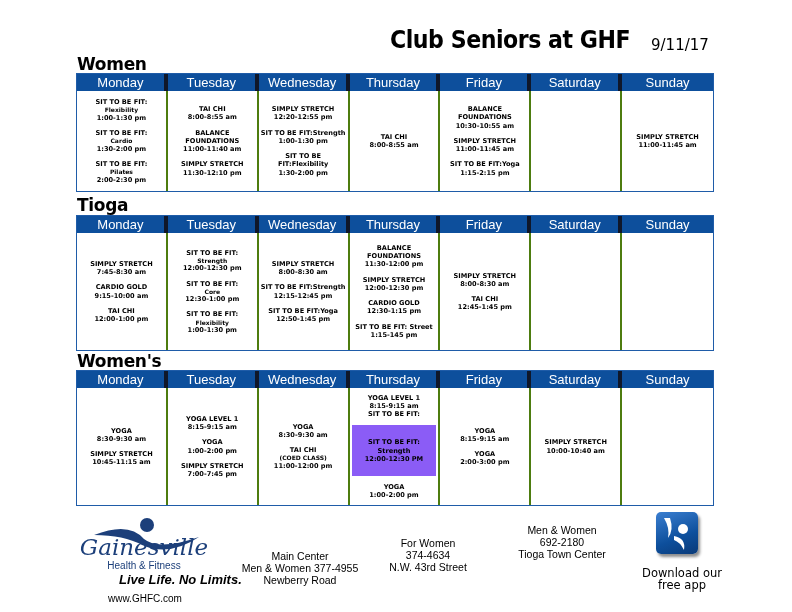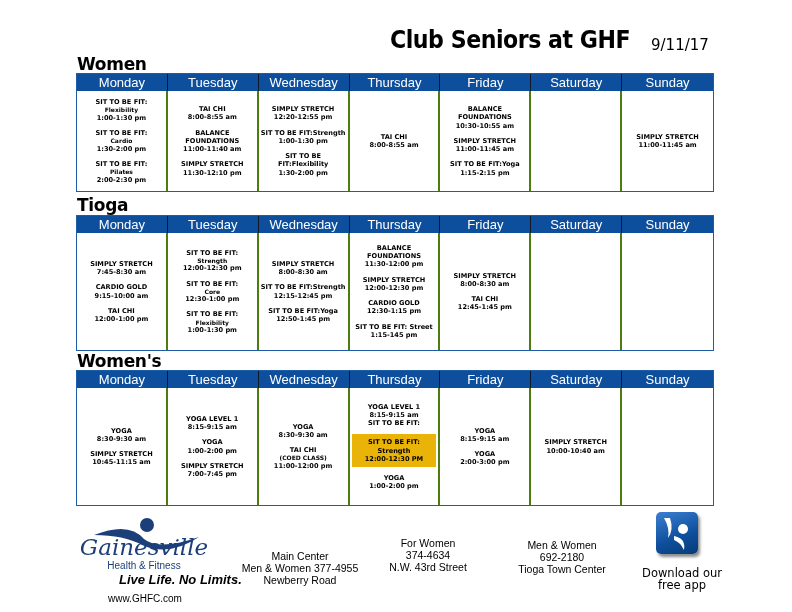--- a/index.html
+++ b/index.html
@@ -21,33 +21,33 @@
   }
   .grid {
     position: absolute; left: 76px; width: 638px;
     display: grid; grid-template-columns: repeat(7, 1fr);
     border: 1px solid #1f5ca8;
   }
   .hdr {
     background: #0d4f9c; color: #fff; text-align: center;
     font-family: "Liberation Sans Narrow", "Liberation Sans", sans-serif;
     font-size: 13px; height: 17px; line-height: 17px;
-    border-right: 1px solid #0f172a;
+    border-right: 4px solid #0f172a;
     transform-origin: center;
   }
   .hdr:last-child, .hdr.last { border-right: none; }
   .cell {
     background: #fff; border-right: 2px solid #4d7c0f; text-align: center;
     display: flex; flex-direction: column; justify-content: center; gap: 7px;
     padding: 2px 2px; font-size: 6.6px; font-weight: bold; line-height: 1.25;
   }
   .cell.last { border-right: none; }
   .entry .time { font-weight: bold; font-size: 6.6px; }
   .entry .sub { font-size: 6px; }
-  .hl { background: #eab308; padding: 4px 0; }
+  .hl { background: #8b5cf6; padding: 13px 0; }
   .footer-logo { position: absolute; left: 74px; top: 517px; width: 140px; }
   .logo-svg { display: block; }
   .tagline {
     position: absolute; left: 87px; top: 572px; font-family: "Liberation Sans", sans-serif;
     font-style: italic; font-weight: bold; font-size: 13px; margin-left: 32px;
   }
   .url {
     position: absolute; left: 108px; top: 593px; font-family: "Liberation Sans", sans-serif; font-size: 10px;
   }
   .loc {
@@ -330,21 +330,21 @@
 <div class="loc" style="left:240px; top:550px; width:120px;">
   <div>Main Center</div>
   <div>Men &amp; Women 377-4955</div>
   <div>Newberry Road</div>
 </div>
 <div class="loc" style="left:378px; top:537px; width:100px;">
   <div>For Women</div>
   <div>374-4634</div>
   <div>N.W. 43rd Street</div>
 </div>
-<div class="loc" style="left:507px; top:539px; width:110px;">
+<div class="loc" style="left:507px; top:524px; width:110px;">
   <div>Men &amp; Women</div>
   <div>692-2180</div>
   <div>Tioga Town Center</div>
 </div>
 
 <div class="app-icon">
   <svg width="42" height="42" viewBox="0 0 42 42">
     <path d="M8 6 Q14 16 12 26 Q18 18 14 6 Z" fill="#fff"></path>
     <circle cx="27" cy="17" r="5" fill="#fff"></circle>
     <path d="M18 24 Q30 26 28 38 Q24 30 18 28 Z" fill="#fff"></path>

